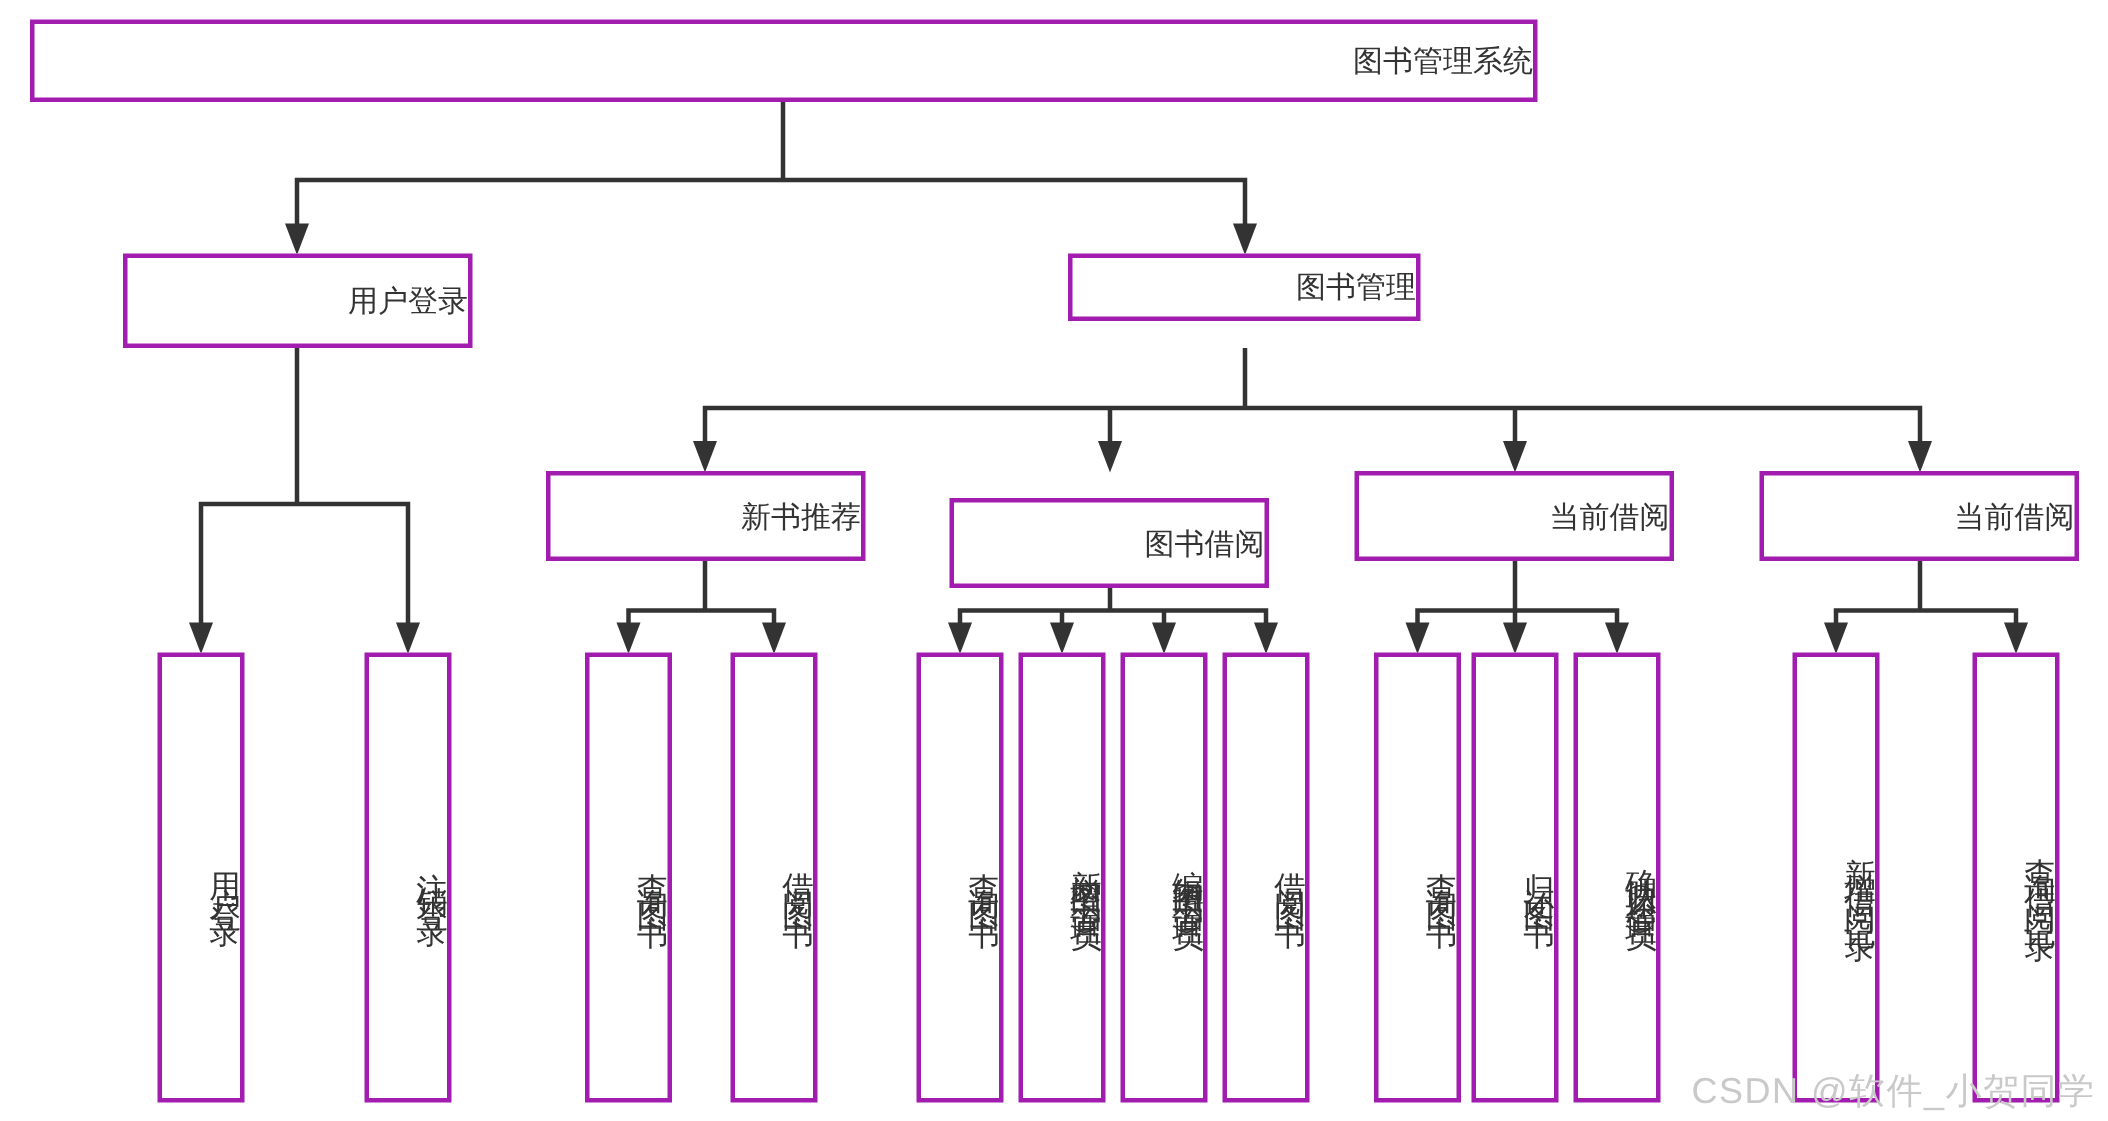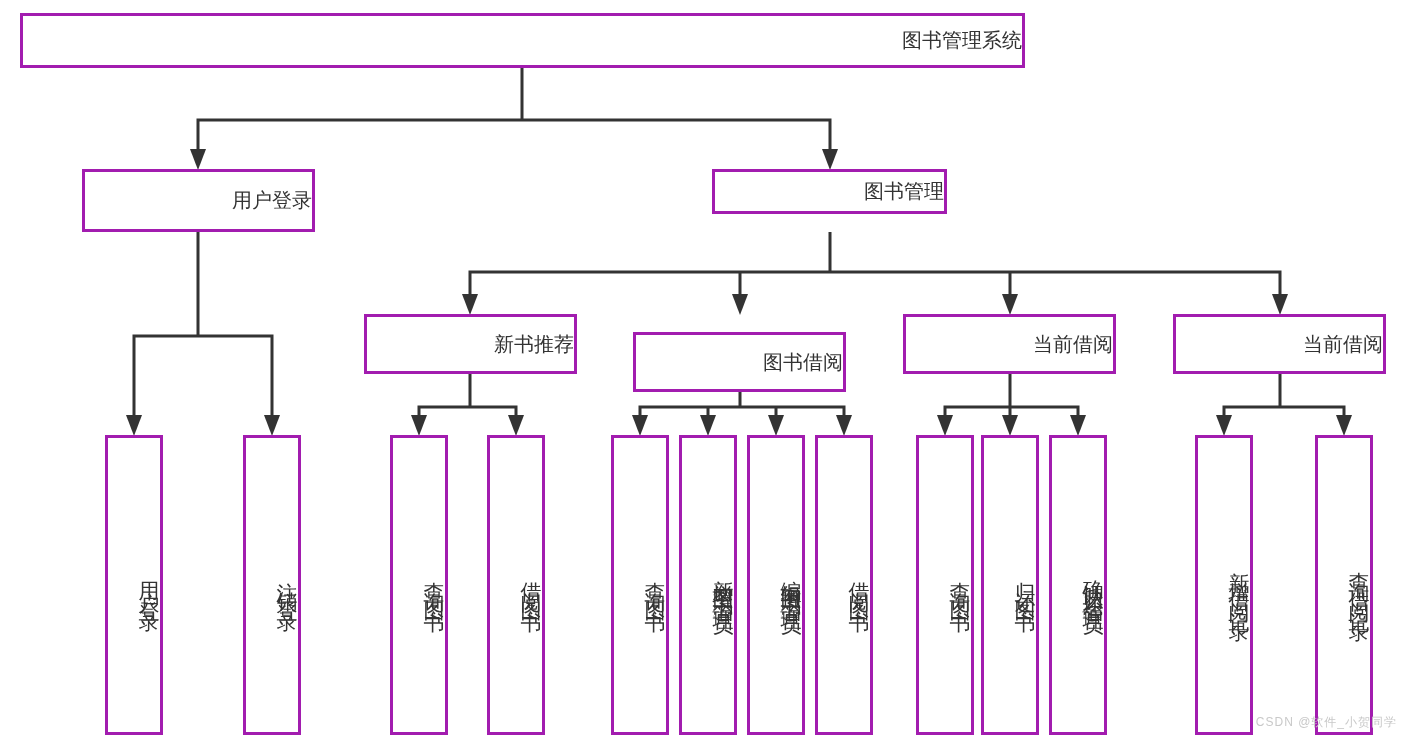--- a/index.html
+++ b/index.html
@@ -43,22 +43,22 @@
     letter-spacing: 10px;
     line-height: 1;
     white-space: normal;
   }
   .leaf .lbl.ls-sm {
     letter-spacing: 5px;
   }
   .watermark {
     position: absolute;
     right: 8px;
-    bottom: 16px;
-    font-size: 12px;
+    bottom: 4px;
+    font-size: 24px;
     color: #c9c9c9;
     letter-spacing: 1px;
     white-space: nowrap;
     margin-top: 29px;
   }
 </style>
 </head>
 <body>
 
 <div class="canvas">

